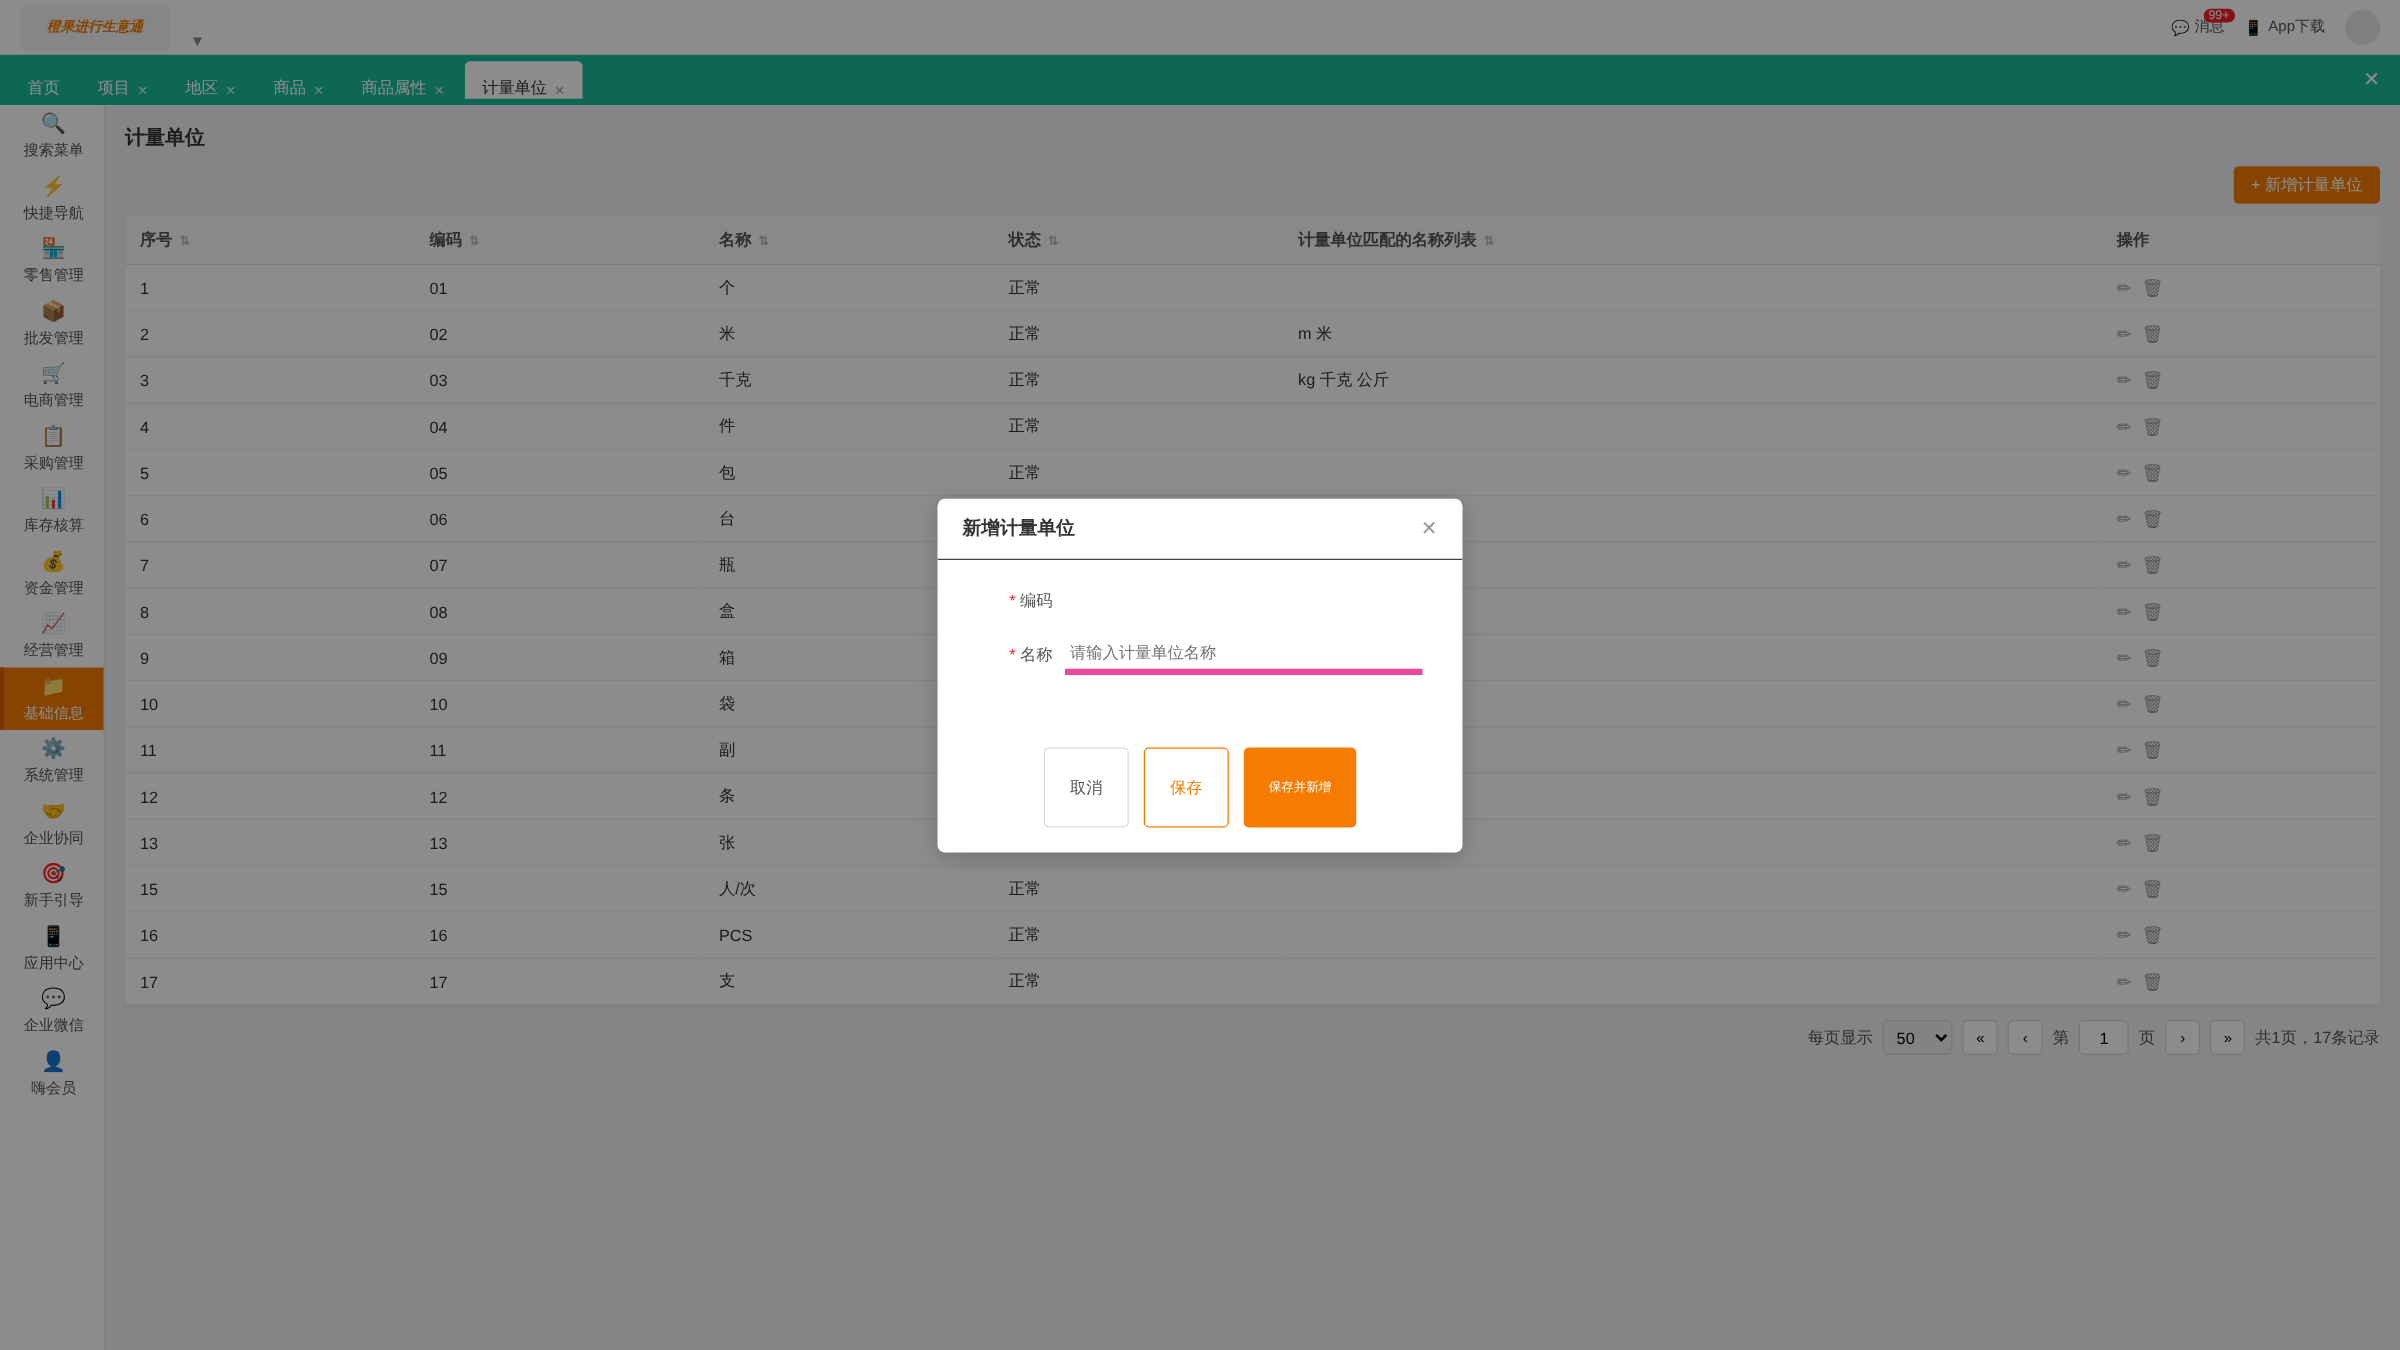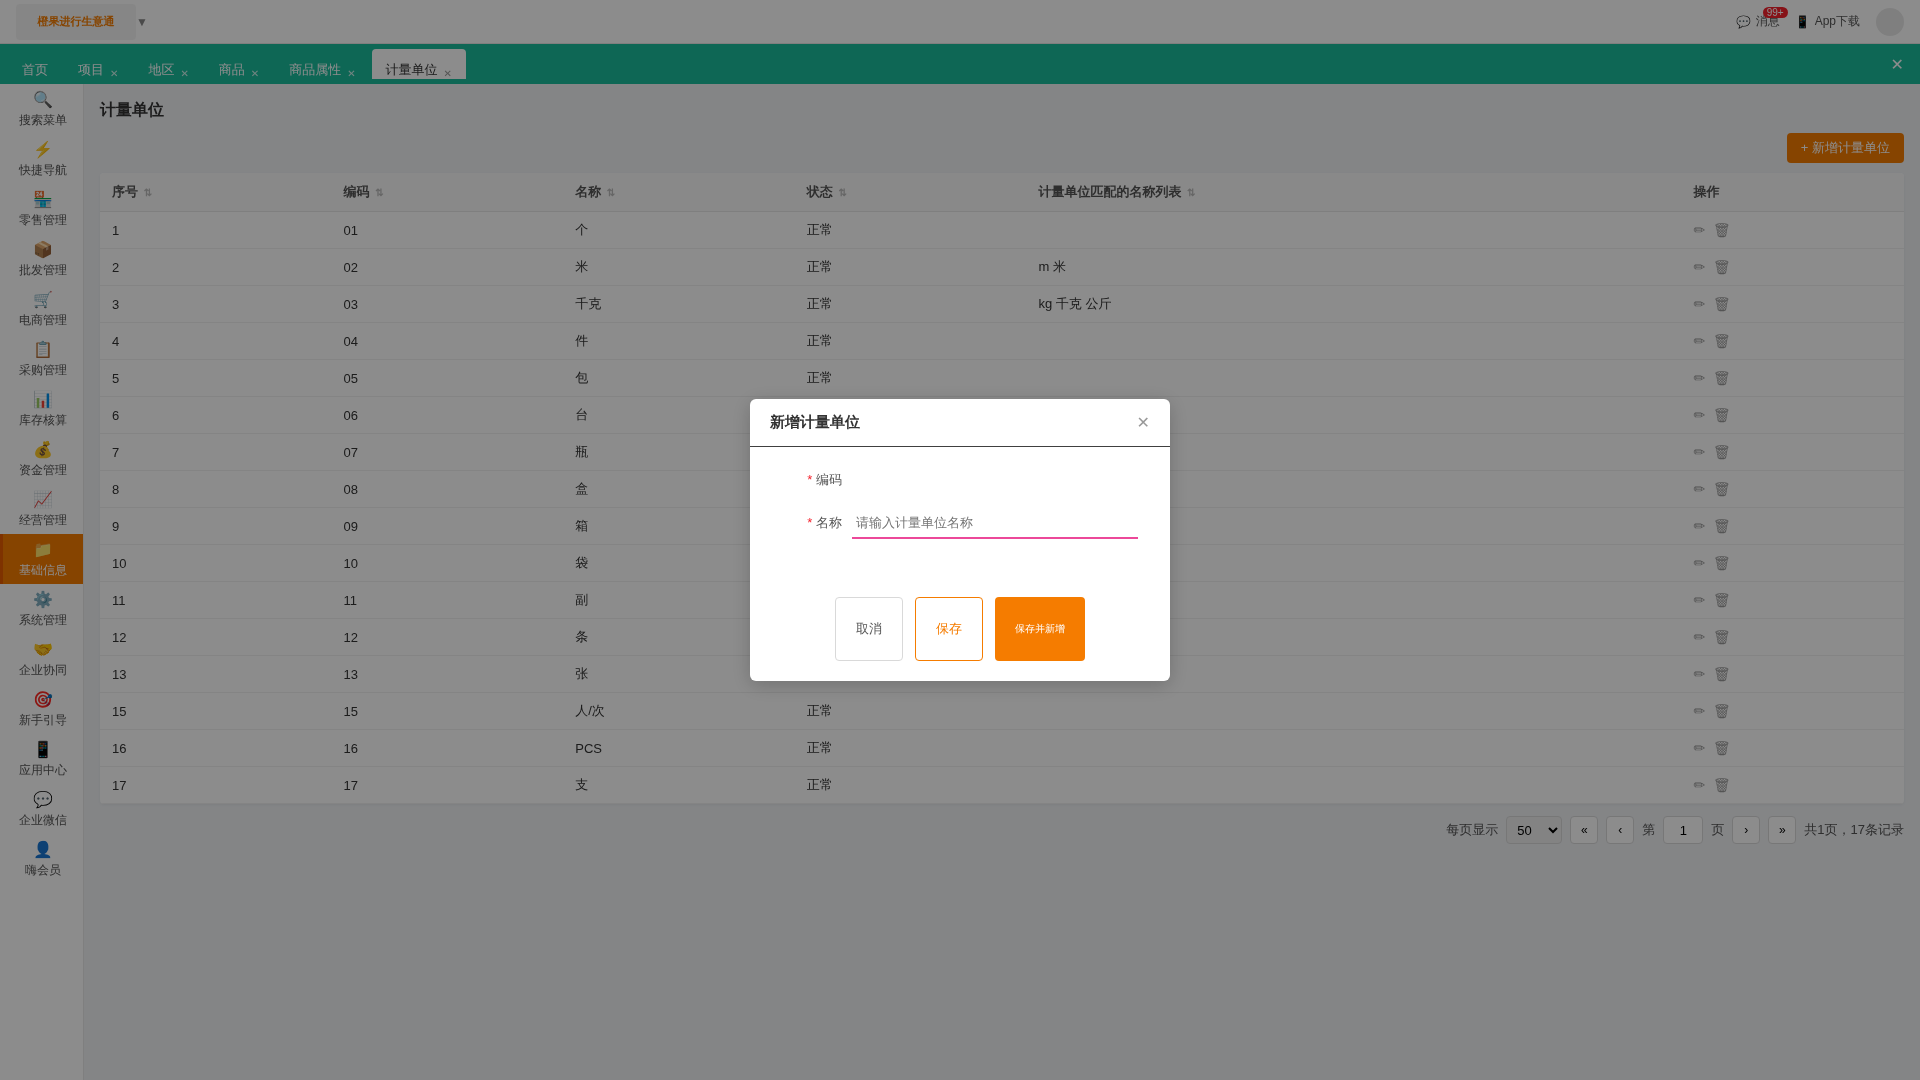--- a/index.html
+++ b/index.html
@@ -10,22 +10,23 @@
       height: 44px;
       background: #fff;
       display: flex;
       align-items: center;
       padding: 0 16px;
       border-bottom: 1px solid #e8e8e8;
       justify-content: space-between;
     }
     .logo-area {
       display: flex;
-      align-items: center;
-      gap: 0;
+      align-items: flex-end;
+      gap: 16px;
+      font-style: italic;
     }
     .logo-box {
       width: 120px;
       height: 36px;
       background: #f5f5f5;
       border-radius: 4px;
       display: flex;
       align-items: center;
       justify-content: center;
       font-size: 12px;
@@ -309,21 +310,21 @@
     .form-input {
       flex: 1;
       height: 32px;
       border: none;
       border-bottom: 1px solid #d9d9d9;
       outline: none;
       font-size: 13px;
       padding: 0 4px;
     }
     .form-input.active-border {
-      border-bottom: 2px solid #ec4899;
+      border-bottom: 5px solid #ec4899;
     }
     .modal-footer {
       display: flex;
       justify-content: center;
       gap: 12px;
       padding: 16px 20px 20px;
     }
     .btn-cancel {
       padding: 22px 20px;
       border: 1px solid #d9d9d9;

